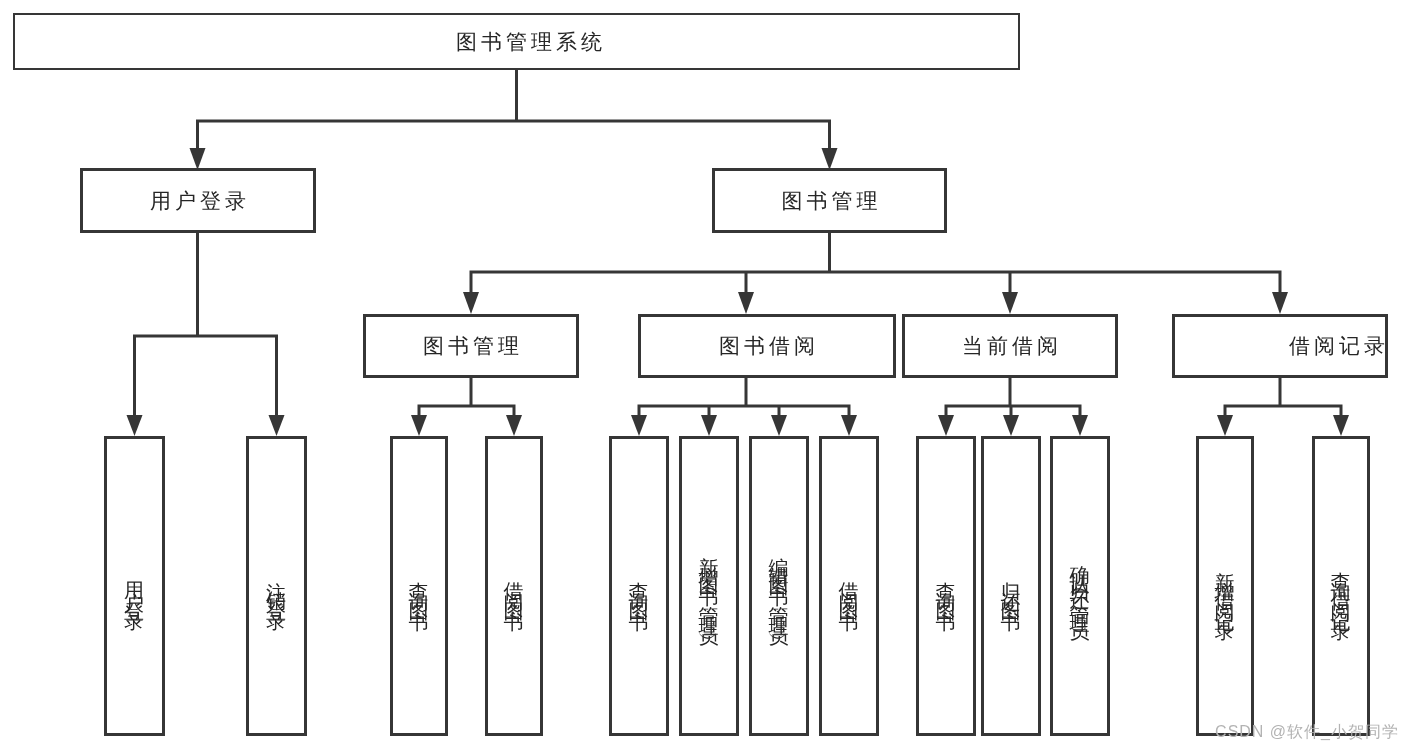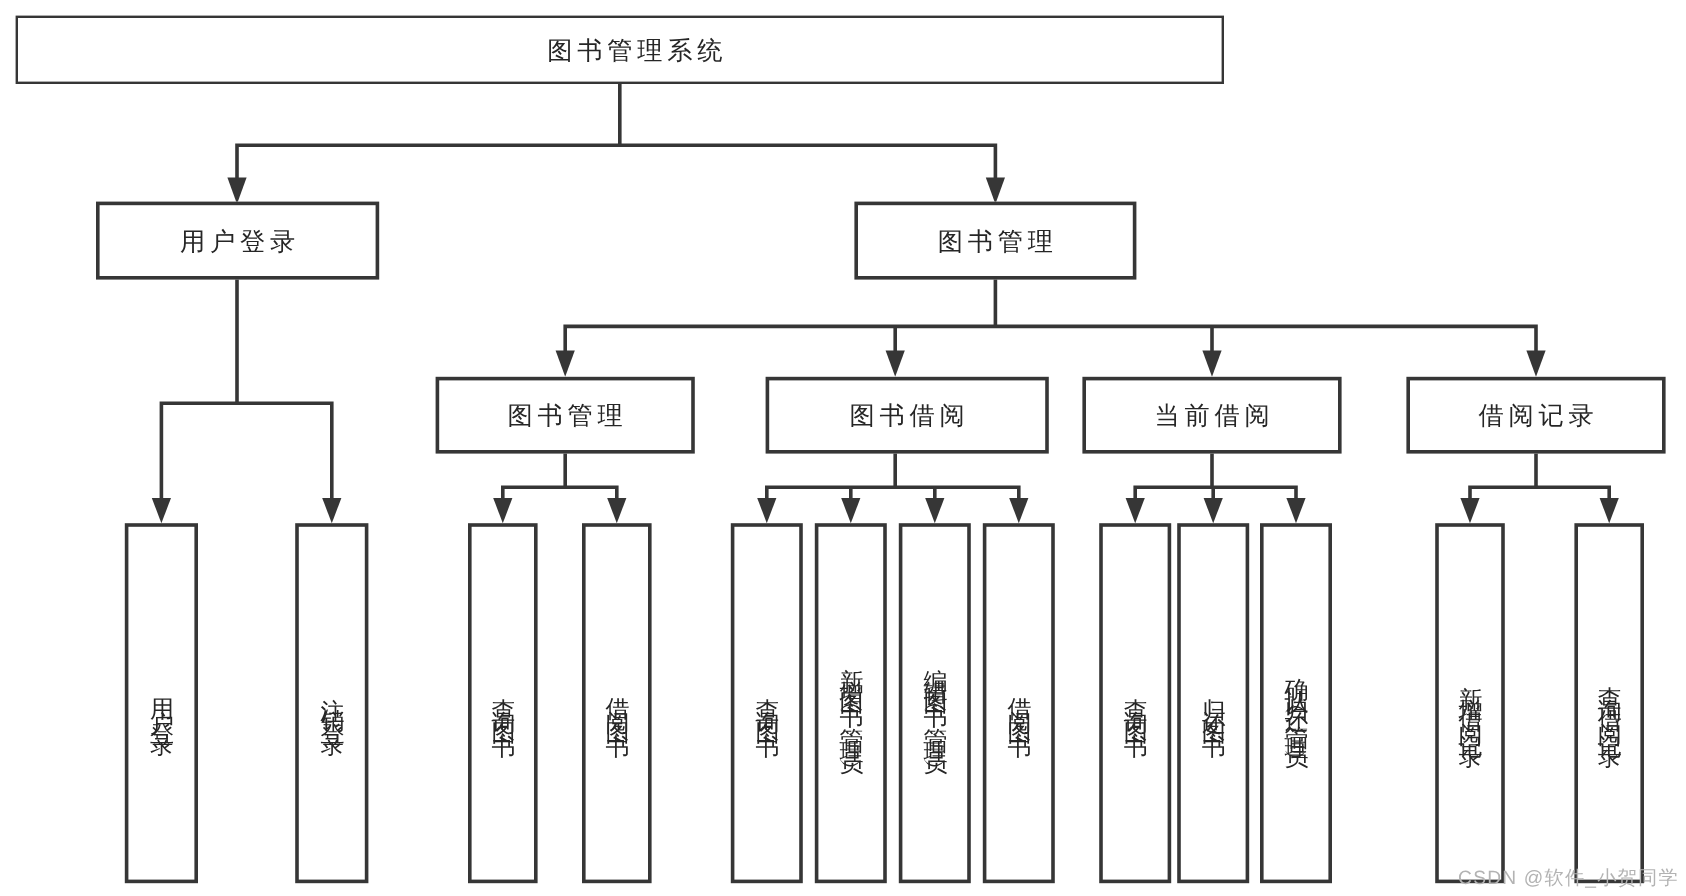--- a/index.html
+++ b/index.html
@@ -109,27 +109,27 @@
   <div class="box" style="left:80px; top:168px; width:236px; height:65px;">
     <span class="hlbl">用户登录</span>
   </div>
   <div class="box" style="left:712px; top:168px; width:235px; height:65px;">
     <span class="hlbl">图书管理</span>
   </div>
 
   <div class="box" style="left:363px; top:314px; width:216px; height:64px;">
     <span class="hlbl">图书管理</span>
   </div>
-  <div class="box" style="left:638px; top:314px; width:236px; height:64px;">
+  <div class="box" style="left:638px; top:314px; width:258px; height:64px;">
     <span class="hlbl">图书借阅</span>
   </div>
   <div class="box" style="left:902px; top:314px; width:216px; height:64px;font-family:Liberation Serif, serif;">
     <span class="hlbl">当前借阅</span>
   </div>
-  <div class="box" style="left:1172px; top:314px; width:216px; height:64px;">
+  <div class="box" style="left:1172px; top:314px; width:216px; height:64px;justify-content:flex-end;">
     <span class="hlbl">借阅记录</span>
   </div>
 
   <div class="box" style="left:104px; top:436px; width:61px; height:300px;">
     <span class="vlbl">用户登录</span>
   </div>
   <div class="box" style="left:246px; top:436px; width:61px; height:300px;">
     <span class="vlbl">注销登录</span>
   </div>
 

